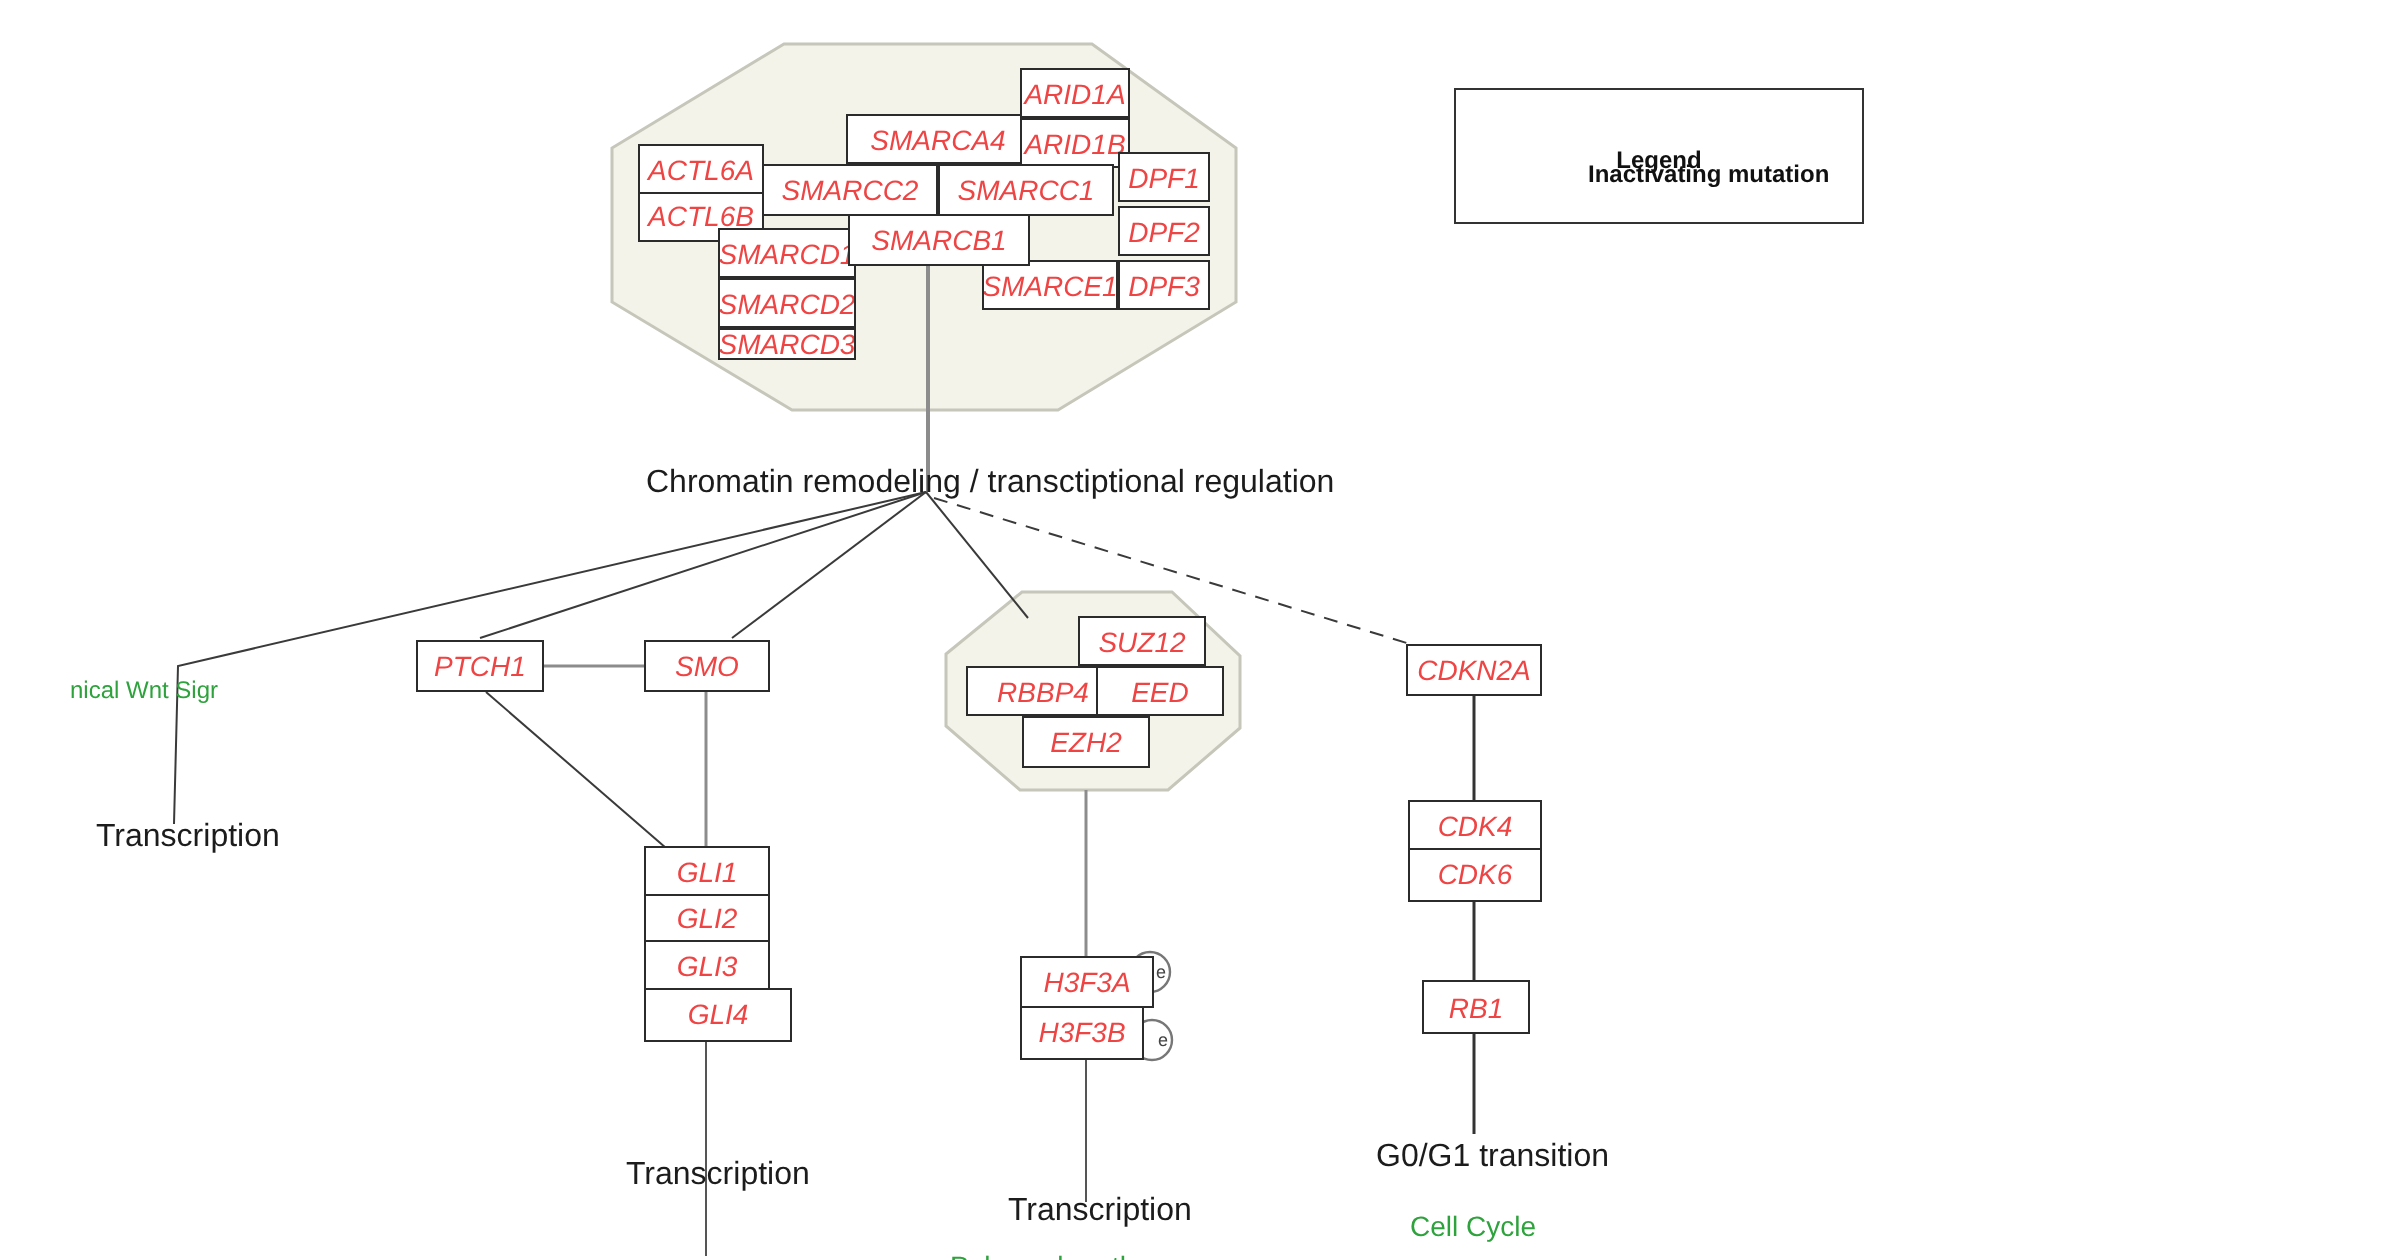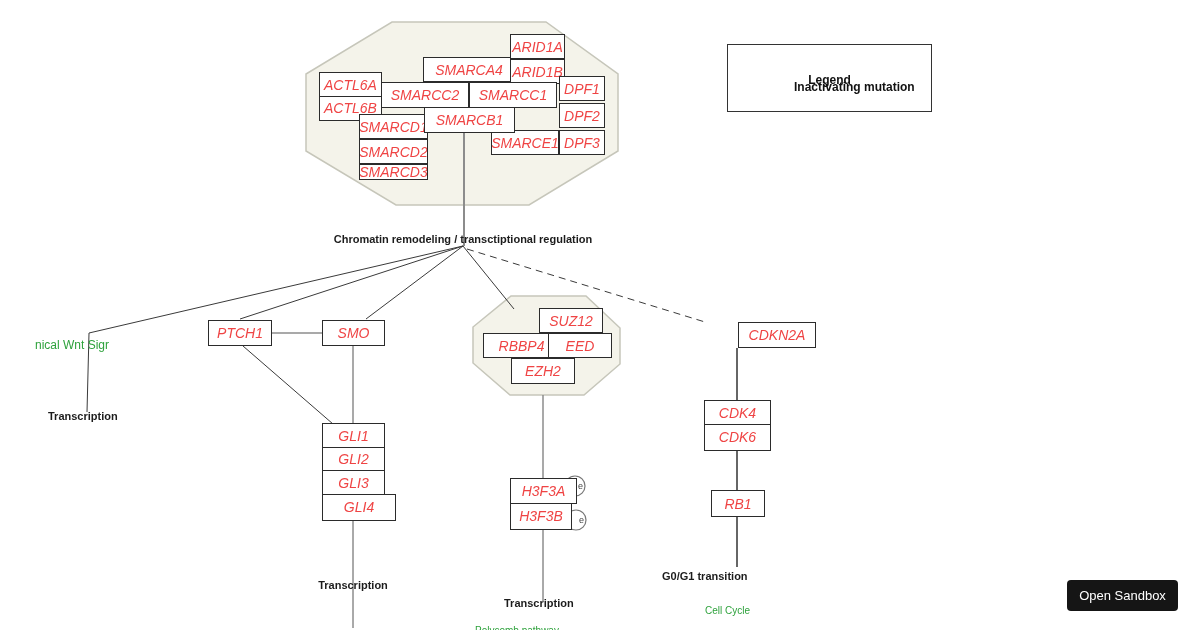--- a/index.html
+++ b/index.html
@@ -3,23 +3,23 @@
 <meta charset="utf-8">
 <style>
   html,body{margin:0;padding:0;background:#fff;}
   #stage{position:relative;width:1200px;height:630px;overflow:hidden;
          font-family:"Liberation Sans",sans-serif;background:#ffffff;}
   #wires{position:absolute;left:0;top:0;width:1200px;height:630px;}
   .gene{position:absolute;box-sizing:border-box;background:#ffffff;
         border:1.5px solid #2b2b2b;color:#ef4444;font-size:14px;
         display:flex;align-items:center;justify-content:center;
         white-space:nowrap;overflow:hidden;font-style:italic;}
-  .lbl{position:absolute;font-size:11px;font-weight:bold;color:#1c1c1c;
+  .lbl{position:absolute;font-size:16px;font-weight:normal;color:#1c1c1c;
        white-space:nowrap;}
-  .green{position:absolute;font-size:10px;color:#2ea23c;white-space:nowrap;}
+  .green{position:absolute;font-size:14px;color:#2ea23c;white-space:nowrap;}
   .badge{position:absolute;font-size:9px;color:#444;}
   #legend-box{position:absolute;left:727px;top:44px;width:205px;height:68px;
               box-sizing:border-box;border:1.5px solid #333;background:#fff;}
   #legend-title{position:absolute;left:0;right:0;top:28px;text-align:center;
                 font-size:12px;font-weight:bold;color:#111;}
   #legend-item{position:absolute;left:66px;top:35px;font-size:12px;
                font-weight:bold;color:#111;white-space:nowrap;}
   #open-sandbox{position:absolute;left:1067px;top:580px;width:111px;height:31px;
                 background:#151515;border-radius:4px;color:#fff;font-size:13px;
                 display:flex;align-items:center;justify-content:center;
@@ -90,30 +90,29 @@
   <div class="gene" style="left:539px;top:308px;width:64px;height:25px">SUZ12</div>
   <div class="gene" style="left:483px;top:333px;width:77px;height:25px">RBBP4</div>
   <div class="gene" style="left:548px;top:333px;width:64px;height:25px">EED</div>
   <div class="gene" style="left:511px;top:358px;width:64px;height:26px">EZH2</div>
 
   <div class="gene" style="left:510px;top:478px;width:67px;height:26px">H3F3A</div>
   <div class="gene" style="left:510px;top:502.5px;width:62px;height:27px">H3F3B</div>
   <span class="badge" style="left:578px;top:481px">e</span>
   <span class="badge" style="left:579px;top:515px">e</span>
 
-  <div class="gene" style="left:738px;top:322px;width:78px;height:26px">CDKN2A</div>
+  <div class="gene" style="left:703px;top:322px;width:68px;height:26px">CDKN2A</div>
   <div class="gene" style="left:704px;top:400px;width:67px;height:25px">CDK4</div>
   <div class="gene" style="left:704px;top:423.5px;width:67px;height:27px">CDK6</div>
   <div class="gene" style="left:711px;top:490px;width:54px;height:27px">RB1</div>
 
   <div class="lbl" style="left:313px;top:579px;width:80px;text-align:center">Transcription</div>
   <div class="lbl" style="left:504px;top:597px">Transcription</div>
-  <div class="lbl" style="left:662px;top:570px">G0/G1 transition</div>
+  <div class="lbl" style="left:688px;top:570px">G0/G1 transition</div>
   <div class="green" style="left:705px;top:605px">Cell Cycle</div>
   <div class="green" style="left:475px;top:625px">Polycomb pathway</div>
 
   <div id="legend-box">
     <div id="legend-title">Legend</div>
     <div id="legend-item">Inactivating mutation</div>
   </div>
 
-  <button id="open-sandbox">Open Sandbox</button>
 </div>
 
 </body></html>

